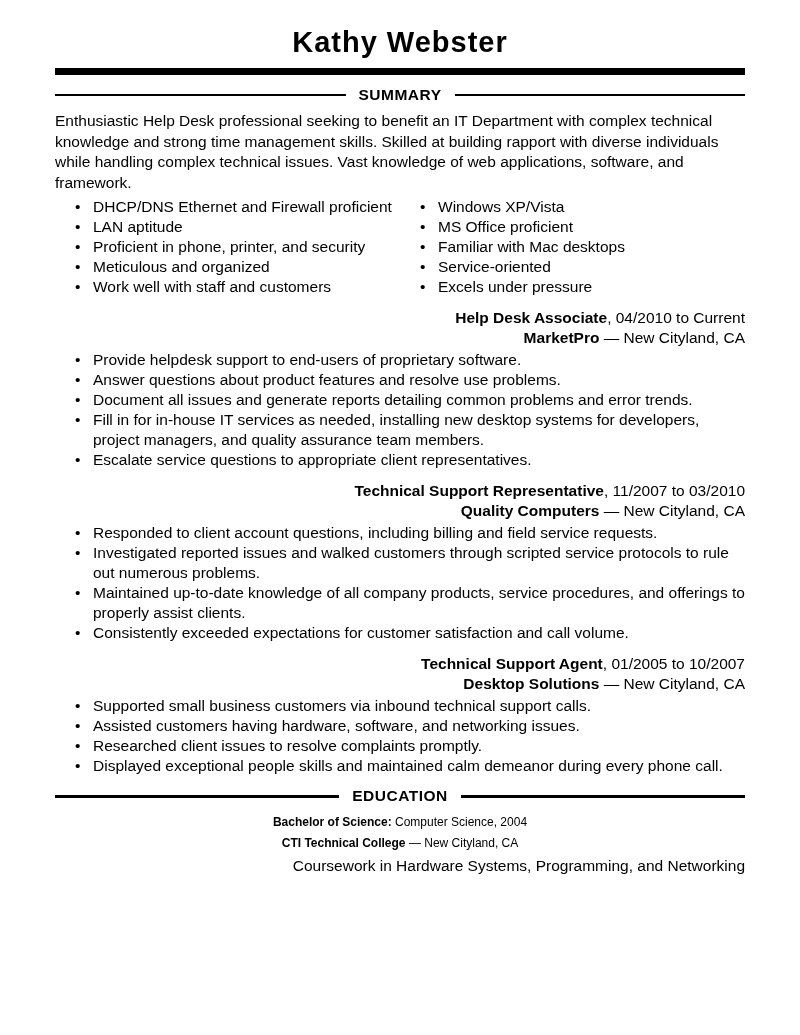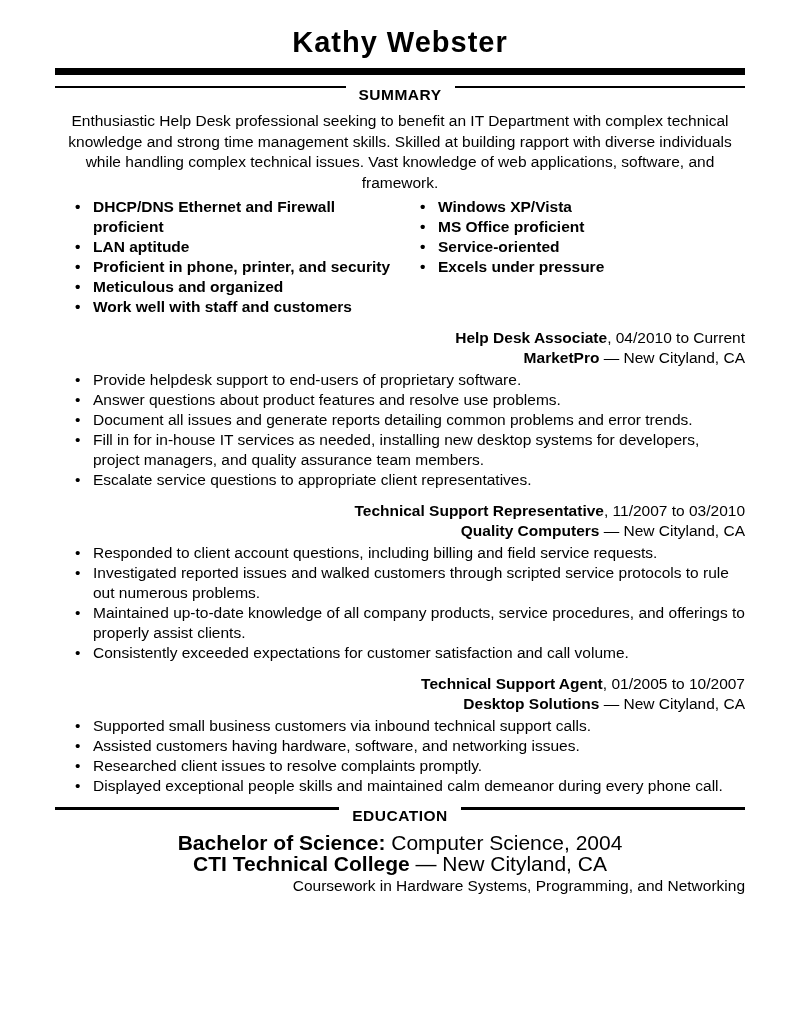--- a/index.html
+++ b/index.html
@@ -24,63 +24,62 @@
     height: 3px;
     border-top: 5px solid #000;
     border-bottom: 2px solid #000;
     margin: 0 0 9px 0;
   }
   .contact { text-align: center; font-size: 15px; line-height: 19px; }
   .contact div { margin: 0; }
 
   .section-head {
     display: flex;
-    align-items: flex-start;
+    align-items: center;
     gap: 13px;
     margin: 11px 0 7px 0;
   }
   .section-head .rule { flex: 1; height: 2px; background: #000; }
   .section-head.thick .rule { height: 3px; }
   .section-head h2 {
     margin: 0;
     font-size: 15.5px;
     font-weight: bold;
     letter-spacing: 0.5px;
   }
 
   p.summary {
     margin: 0 0 4px 0;
     font-size: 15.5px;
     line-height: 20.5px;
-    text-align: center;
   }
 
   .cols { display: flex; margin: 2px 0 4px 0; }
-  .cols ul { flex: 1; font-weight: bold; }
+  .cols ul { flex: 1; }
 
   ul.blist { list-style: none; margin: 0; padding: 0 0 0 14px; }
   ul.blist li {
     position: relative;
     padding-left: 24px;
     font-size: 15.5px;
     line-height: 20px;
   }
   ul.blist li::before {
     content: "\2022";
     position: absolute;
     left: 6px;
     top: 0;
   }
 
   .job { margin-top: 11px; }
   .jline { text-align: right; font-size: 15.5px; line-height: 20px; }
   .job ul.blist { margin-top: 2px; }
   .b { font-weight: bold; }
 
-  .edu-line { text-align: center; font-size: 21px; line-height: 21px; }
+  .edu-line { text-align: center; font-size: 12px; line-height: 21px; }
   .coursework { font-size: 15.5px; line-height: 20px; margin-top: 2px; text-align: right; }
 </style>
 </head>
 <body>
 
 <div class="page">
 
   <h1 class="name">Kathy Webster</h1>
   <div class="double-rule"></div>
 
@@ -96,20 +95,21 @@
     <ul class="blist">
       <li>DHCP/DNS Ethernet and Firewall proficient</li>
       <li>LAN aptitude</li>
       <li>Proficient in phone, printer, and security</li>
       <li>Meticulous and organized</li>
       <li>Work well with staff and customers</li>
     </ul>
     <ul class="blist">
       <li>Windows XP/Vista</li>
       <li>MS Office proficient</li>
+      <li>Familiar with Mac desktops</li>
       <li>Service-oriented</li>
       <li>Excels under pressure</li>
     </ul>
   </div>
 
 
   <section class="job">
     <div class="jline"><span class="b">Help Desk Associate</span><span>, 04/2010 to Current</span></div>
     <div class="jline"><span class="b">MarketPro</span><span> — New Cityland, CA</span></div>
     <ul class="blist">

